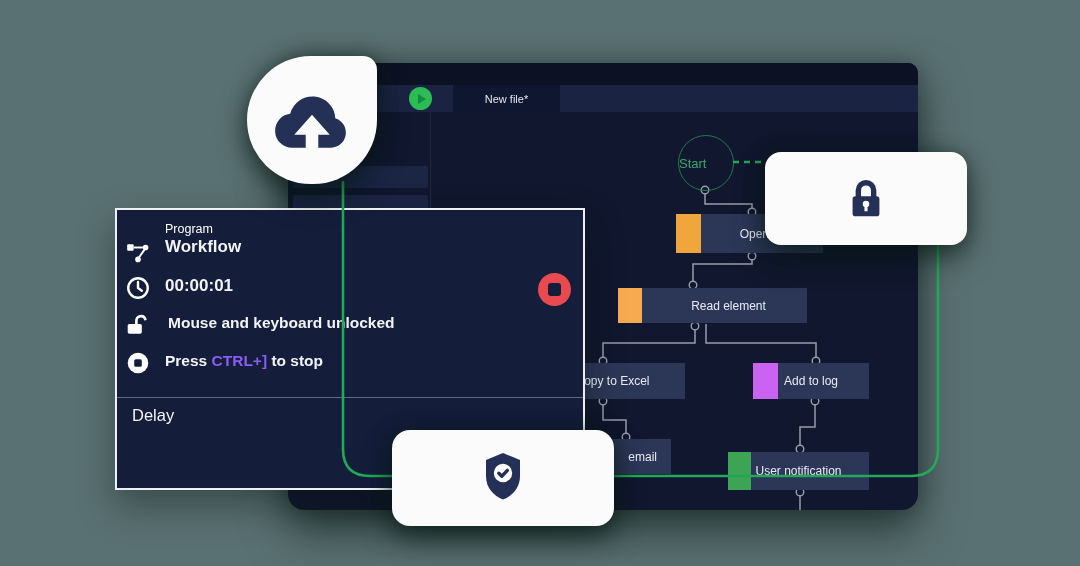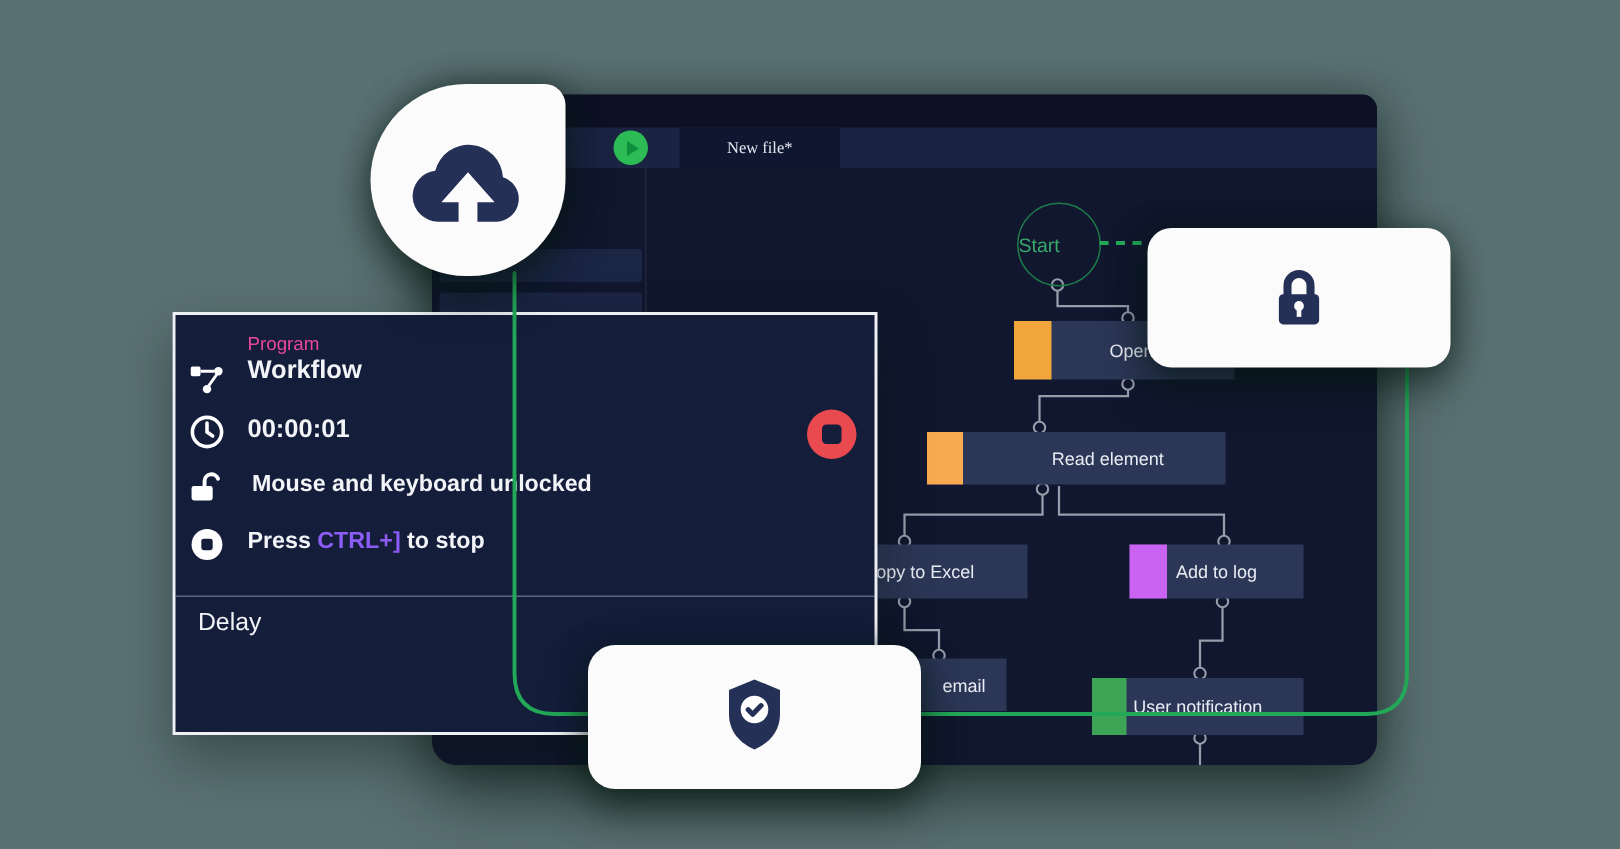--- a/index.html
+++ b/index.html
@@ -22,56 +22,56 @@
   .tabbar{left:0;top:22px;right:0;height:27px;background:#1a2341;}
   .play-btn{
     left:121px;top:24px;width:23px;height:23px;border-radius:50%;
     background:#2cbb55;display:flex;align-items:center;justify-content:center;
   }
   .play-tri{width:0;height:0;border-top:5px solid transparent;border-bottom:5px solid transparent;
     border-left:8px solid #0e8f3e;margin-left:2px;}
   .tab-active{
     left:165px;top:22px;width:107px;height:27px;background:#0f1730;
     display:flex;align-items:center;justify-content:center;
-    color:#e3e6ee;font-size:11px;font-family:Liberation Serif, serif;
+    color:#e3e6ee;font-size:11px;
   }
   .sidebar{left:0;top:49px;width:142px;bottom:0;border-right:1px solid rgba(255,255,255,0.07);}
   .side-item{left:5px;width:135px;height:22px;background:#1b2544;border-radius:2px;}
 
   
   .connectors{left:0;top:0;pointer-events:none;}
   .start-circle{
     left:390px;top:72px;width:54px;height:54px;border-radius:50%;
     border:1.5px solid #1e7c49;display:flex;align-items:center;justify-content:flex-start;
     color:#39a86b;font-size:13px;background:transparent;
   }
   .node{
     background:#2c3656;display:flex;align-items:center;justify-content:center;
     color:#e9ecf4;font-size:12px;white-space:nowrap;
   }
   .node .accent{position:absolute;left:0;top:0;bottom:0;}
   .n-openui{left:388px;top:151px;width:122px;height:39px;padding-left:25px;}
   .n-openui .accent{width:25px;background:#f0a63a;}
-  .n-read{left:330px;top:225px;width:157px;height:35px;padding-left:42px;}
+  .n-read{left:330px;top:225px;width:157px;height:35px;padding-left:32px;}
   .n-read .accent{width:24px;background:#f7aa4f;}
   .n-copy{left:252px;top:300px;width:145px;height:36px;}
   .n-addlog{left:465px;top:300px;width:116px;height:36px;}
   .n-addlog .accent{width:25px;background:#cb63f2;}
   .n-email{left:255px;top:376px;width:114px;height:35px;justify-content:flex-end;padding-right:14px;}
   .n-notif{left:440px;top:389px;width:141px;height:38px;}
   .n-notif .accent{width:23px;background:#3da355;}
 
   
   .runner-panel{
     left:115px;top:208px;width:470px;height:282px;background:#141d3a;
     border:2px solid #eef0f4;box-sizing:border-box;z-index:2;
     box-shadow:0 16px 34px rgba(8,20,15,.4);
     color:#f2f4f8;
   }
-  .rp-program-label{left:48px;top:12px;font-size:12.5px;color:#ec4899;}
+  .rp-program-label{left:48px;top:12px;font-size:12.5px;color:#ffffff;}
   .rp-program-name{left:48px;top:27px;font-size:17px;font-weight:700;}
   .rp-timer{left:48px;top:66px;font-size:17px;font-weight:700;}
   .rp-lockstate{left:51px;top:104px;font-size:15.5px;font-weight:600;}
   .rp-stophint{left:48px;top:142px;font-size:15.5px;font-weight:600;}
   .rp-stophint .hotkey{color:#8b5cf6;font-weight:700;}
   .rp-icon{left:8px;width:26px;height:26px;}
   .rp-divider{left:0;right:0;top:187px;height:1px;background:rgba(190,198,218,.45);}
   .rp-delay{left:15px;top:196px;font-size:16.5px;font-weight:400;}
   .stop-button{
     left:421px;top:63px;width:33px;height:33px;border-radius:50%;background:#e84a50;

